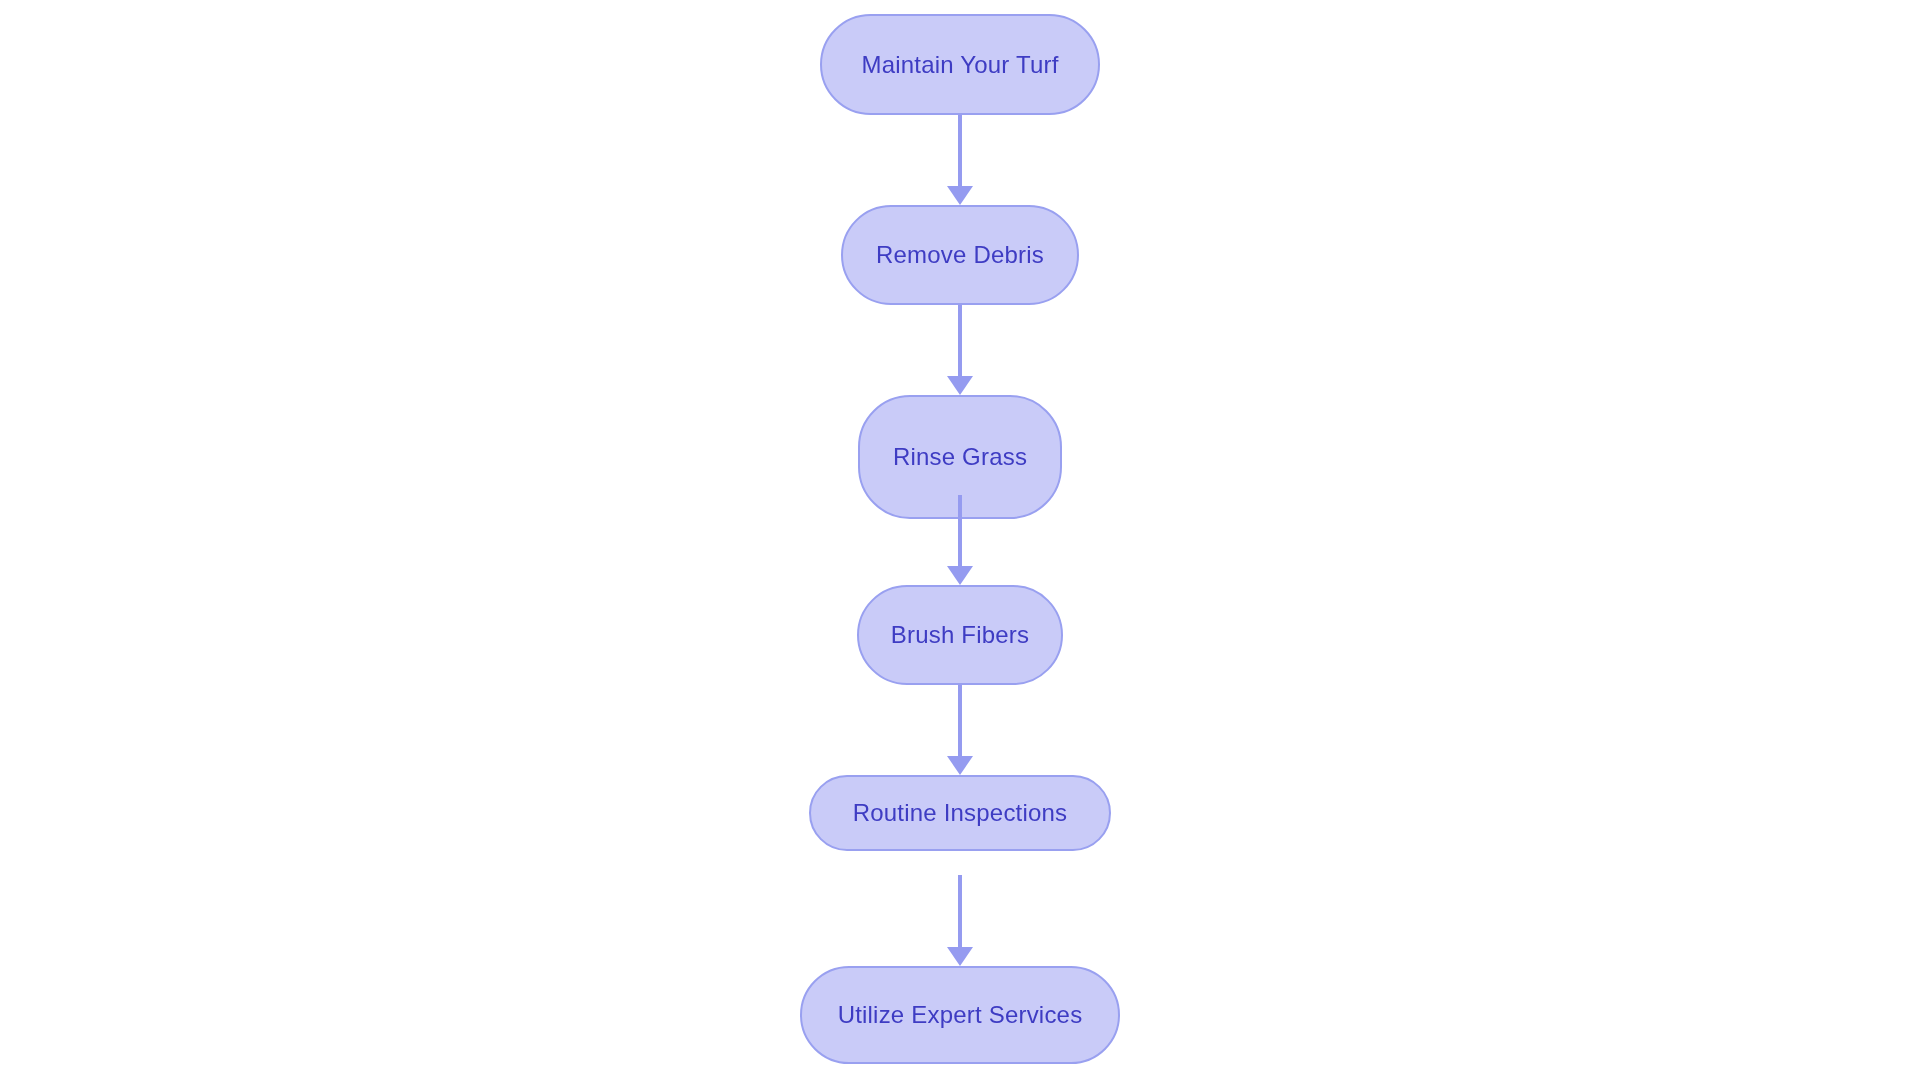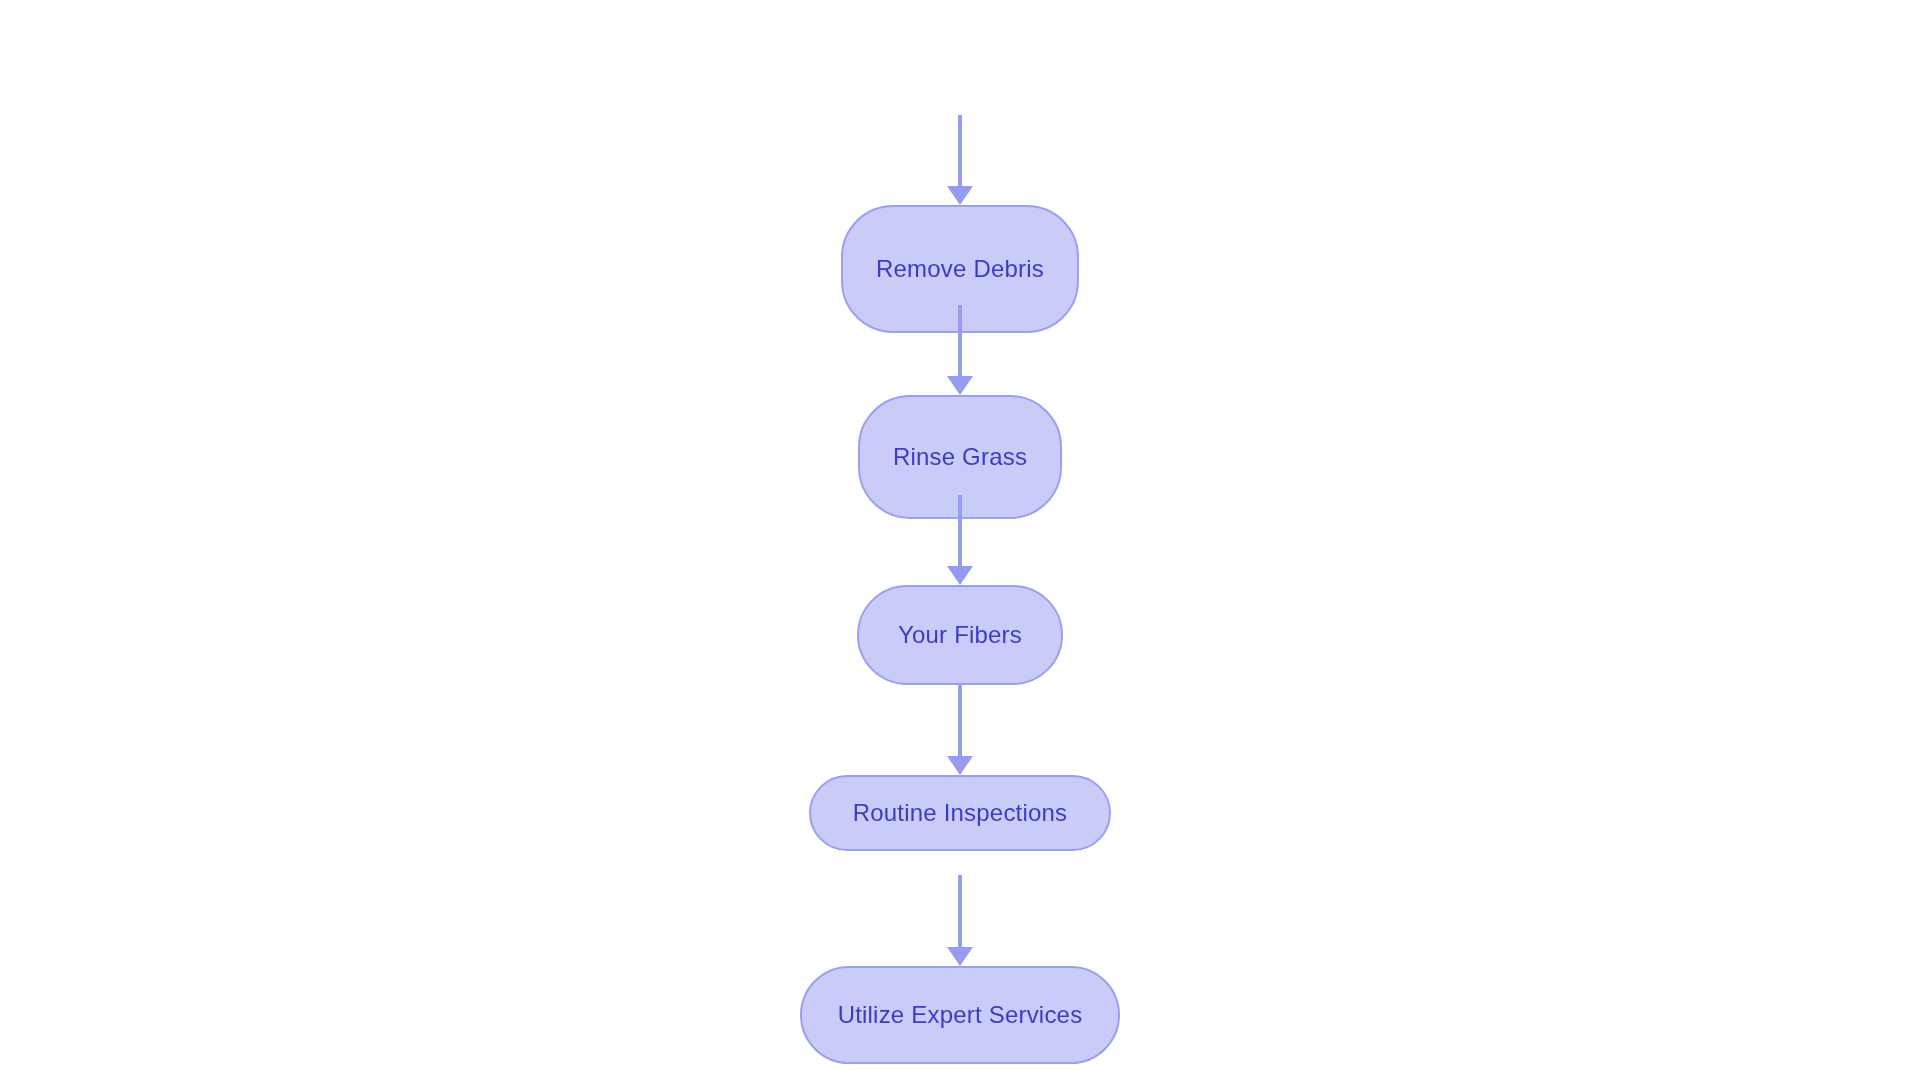--- a/index.html
+++ b/index.html
@@ -25,21 +25,21 @@
     display:flex; align-items:center; justify-content:center;
     background:var(--node-fill);
     border:2px solid var(--node-border);
     border-radius:52px;
     color:var(--node-text);
     font-size:24px;
     letter-spacing:0.2px;
     white-space:nowrap;
   }
   .n1{ left:820px; top:14px;  width:280px; height:101px; }
-  .n2{ left:841px; top:205px; width:238px; height:128px; }
+  .n2{ left:841px; top:205px; width:238px; height:100px; }
   .n3{ left:858px; top:395px; width:204px; height:124px; }
   .n4{ left:857px; top:585px; width:206px; height:100px; }
   .n5{ left:809px; top:775px; width:302px; height:76px; }
   .n6{ left:800px; top:966px; width:320px; height:98px;align-items:center;  }
 
   .connector{
     position:absolute;
     left:947px;
     width:26px;
   }
@@ -61,20 +61,23 @@
     border-left:13px solid transparent;
     border-right:13px solid transparent;
     border-top:19px solid var(--arrow);
   }
 </style>
 </head>
 <body>
 
 <div class="canvas">
 
+  <div class="node n1">
+    <span>Maintain Your Turf</span>
+  </div>
 
   <div class="connector c1">
     <div class="line"></div>
     <div class="arrowhead"></div>
   </div>
 
   <div class="node n2">
     <span>Remove Debris</span>
   </div>
 
@@ -86,21 +89,21 @@
   <div class="node n3">
     <span>Rinse Grass</span>
   </div>
 
   <div class="connector c3">
     <div class="line"></div>
     <div class="arrowhead"></div>
   </div>
 
   <div class="node n4">
-    <span>Your Fibers</span>
+    <span>Brush Fibers</span>
   </div>
 
   <div class="connector c4">
     <div class="line"></div>
     <div class="arrowhead"></div>
   </div>
 
   <div class="node n5">
     <span>Routine Inspections</span>
   </div>

